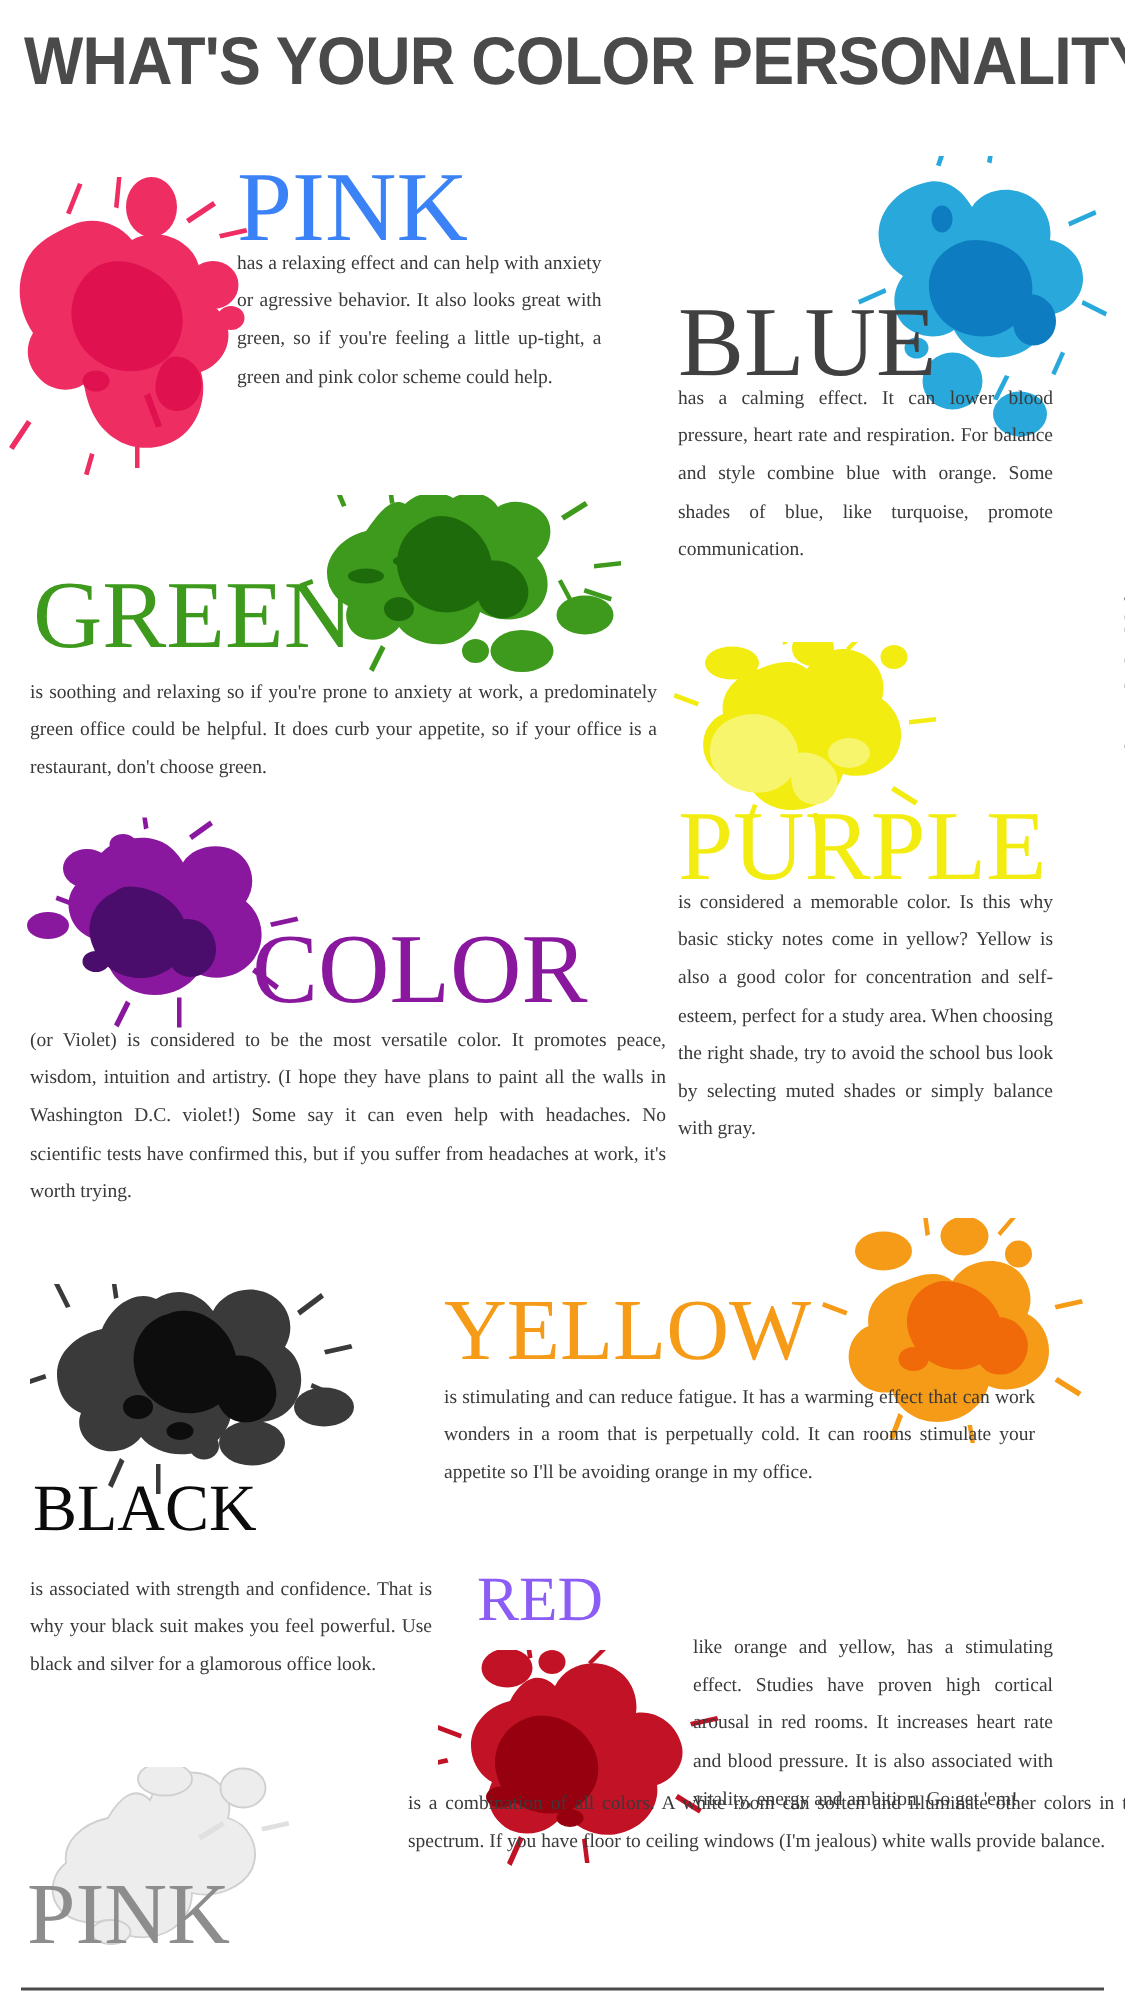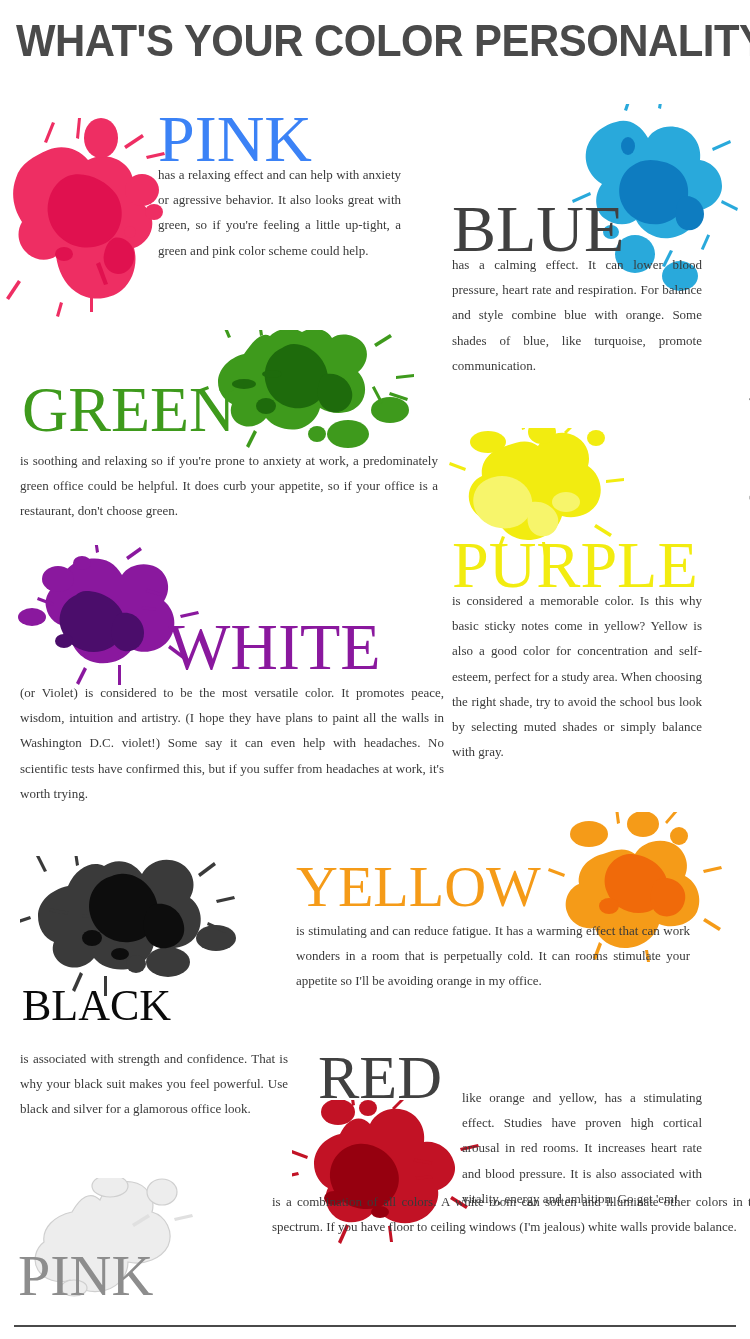--- a/index.html
+++ b/index.html
@@ -75,21 +75,21 @@
   }
 
   
   #w-pink   { left: 158px; top: 106px;  font-size: 66px; color: #3b82f6; }
   #w-blue   { left: 452px; top: 196px;  font-size: 66px; color: #404040; }
   #w-green  { left: 22px;  top: 378px;  font-size: 64px; color: #3E9A1C; }
   #w-yellow { left: 452px; top: 532px;  font-size: 66px; color: #F2EC10; }
   #w-purple { left: 168px; top: 614px;  font-size: 66px; color: #8A189E; }
   #w-orange { left: 296px; top: 858px;  font-size: 58px; color: #F59B18; }
   #w-black  { left: 22px;  top: 984px;  font-size: 44px; color: #0b0b0b; }
-  #w-red    { left: 318px; top: 1046px; font-size: 62px; color: #404040; }
+  #w-red    { left: 318px; top: 1046px; font-size: 42px; color: #8b5cf6; }
   #w-white  { left: 18px;  top: 1247px; font-size: 58px; color: #8d8d8d; }
 
   
   #p-pink   { left: 158px; top: 162px; width: 243px; }
   #p-blue   { left: 452px; top: 252px; width: 250px; font-family: Liberation Serif, serif; }
   #p-green  { left: 20px;  top: 448px; width: 418px; }
   #p-yellow { left: 452px; top: 588px; width: 250px; }
   #p-purple { left: 20px;  top: 680px; width: 424px; }
   #p-orange { left: 296px; top: 918px; width: 394px; }
   #p-black  { left: 20px;  top: 1046px;width: 268px; }
@@ -251,21 +251,21 @@
     </g>
     <g fill="#4B0D6B">
       <path d="M58 50 C44 56 38 72 44 86 C50 102 68 110 84 106 C100 102 110 88 106 72
                C102 56 84 46 68 46 C64 46 60 48 58 50 Z"></path>
       <path d="M104 68 C116 66 126 76 126 88 C126 100 116 108 106 106
                C96 104 92 94 94 82 C96 72 99 69 104 68 Z"></path>
       <ellipse cx="46" cy="96" rx="9" ry="7"></ellipse>
     </g>
   </svg>
 </div>
-<div class="word" id="w-purple">WHITE</div>
+<div class="word" id="w-purple">COLOR</div>
 <div class="para last-left" id="p-purple">(or Violet) is considered to be the most versatile color. It promotes peace, wisdom, intuition and artistry. (I hope they have plans to paint all the walls in Washington D.C. violet!) Some say it can even help with headaches. No scientific tests have confirmed this, but if you suffer from headaches at work, it's worth trying.</div>
 
 <div class="splat" style="left:545px; top:812px;">
   <svg width="195" height="150" viewBox="0 0 195 150" aria-hidden="true">
     <g fill="#F59B18">
       <path d="M58 42 C42 46 32 58 34 72 C24 76 18 88 22 100 C26 112 38 118 50 116
                C54 128 66 136 80 136 C96 136 110 126 114 112 C128 118 146 112 152 100
                C158 86 152 70 140 64 C146 50 138 34 124 30 C110 26 96 32 90 42
                C80 34 68 38 58 42 Z"></path>
       <ellipse cx="44" cy="22" rx="19" ry="13"></ellipse>

